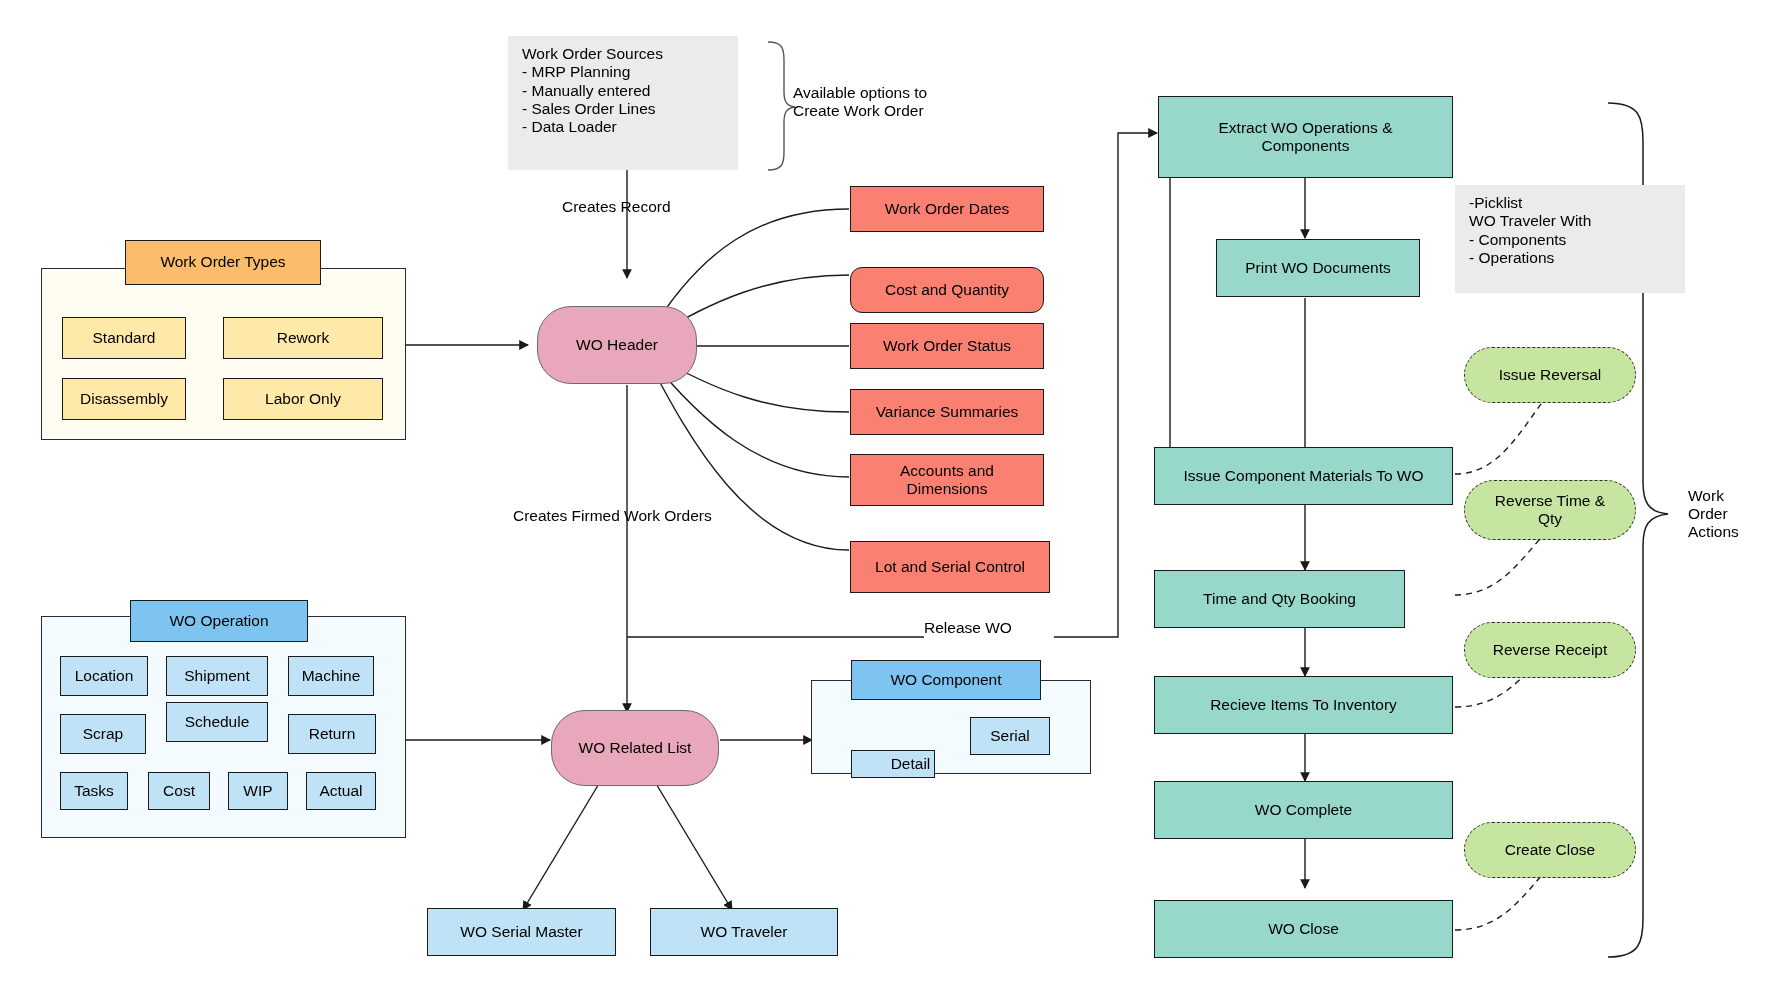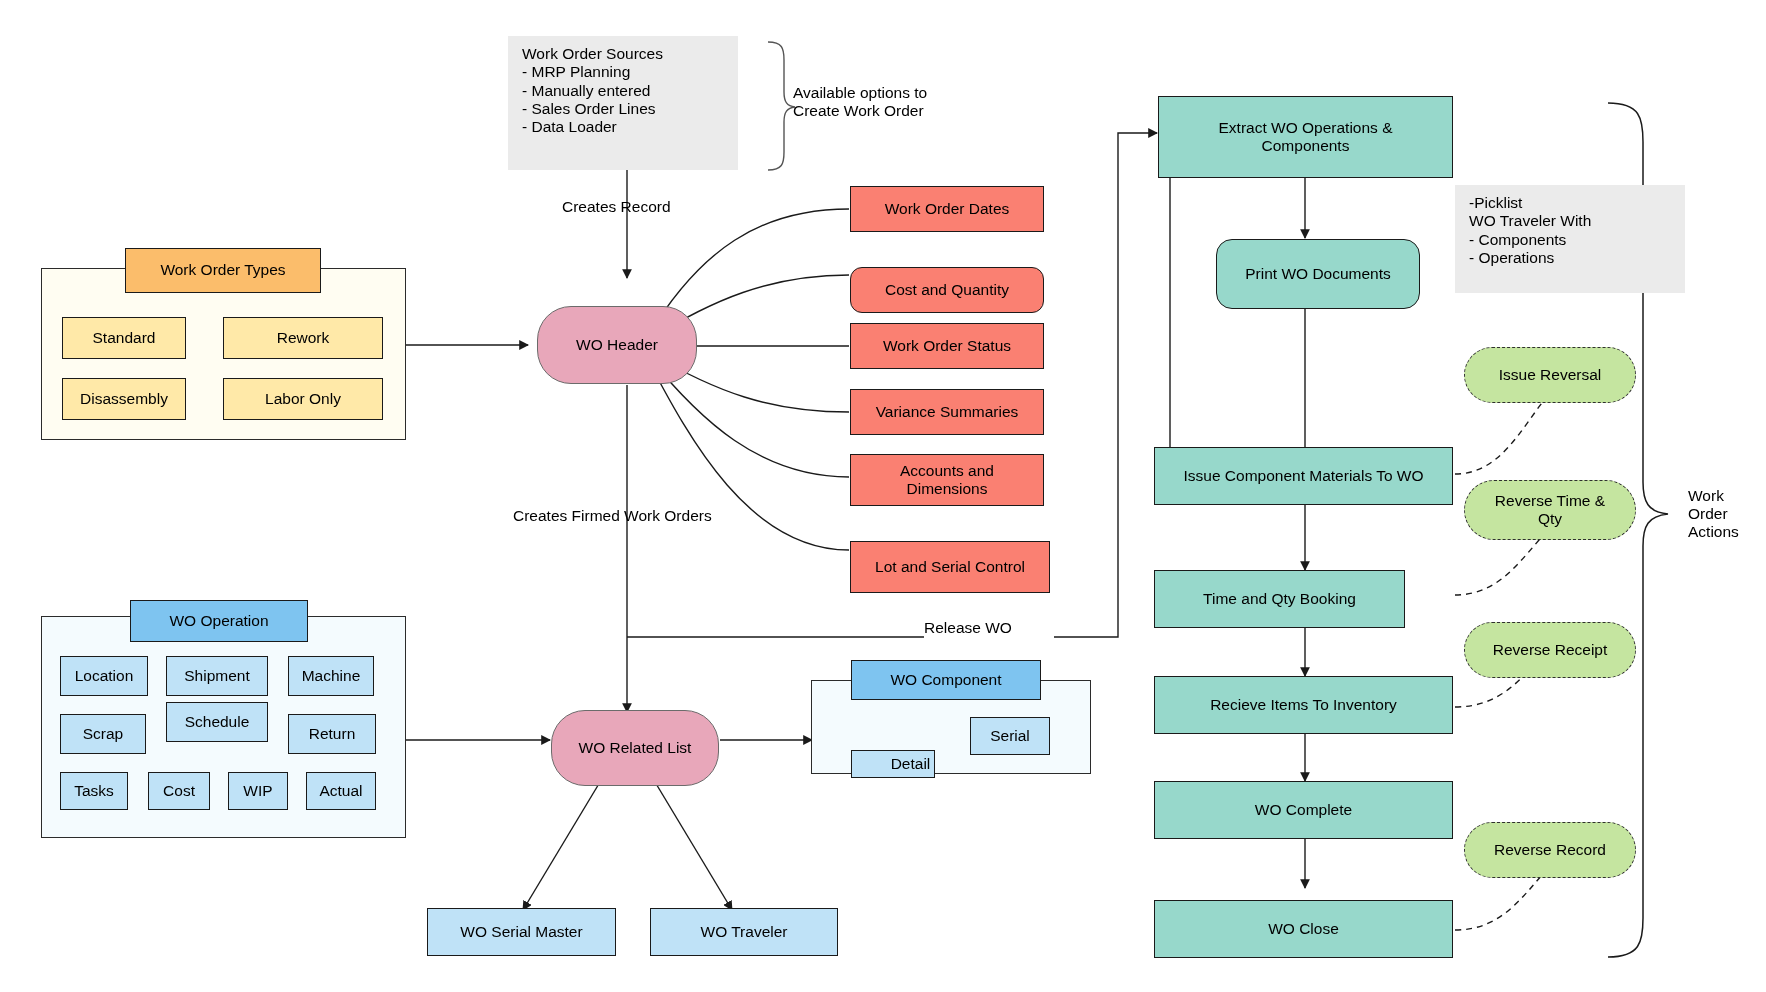--- a/index.html
+++ b/index.html
@@ -157,21 +157,21 @@
   </div>
   <div class="node plain fs15" style="left:793px; top:78px; width:200px; height:48px;">
     <span>Available options to
 Create  Work Order</span>
   </div>
   <div class="node plain fs15" style="left:562px; top:196px; width:170px; height:22px;">
     <span>Creates Record</span>
   </div>
 
   <div class="creamgrp" style="position:absolute; left:41px; top:268px; width:363px; height:170px;"></div>
-  <div class="node rect orange fs15" style="left:125px; top:248px; width:196px; height:45px;">
+  <div class="node rect orange fs15" style="left:125px; top:240px; width:196px; height:45px;">
     <span>Work Order Types</span>
   </div>
   <div class="node rect lightyel fs15" style="left:62px; top:317px; width:124px; height:42px;">
     <span>Standard</span>
   </div>
   <div class="node rect lightyel fs15" style="left:223px; top:317px; width:160px; height:42px;">
     <span>Rework</span>
   </div>
   <div class="node rect lightyel fs15" style="left:62px; top:378px; width:124px; height:42px;">
     <span>Disassembly</span>
@@ -269,21 +269,21 @@
     <span>WO Serial Master</span>
   </div>
   <div class="node rect lightblue fs15" style="left:650px; top:908px; width:188px; height:48px;">
     <span>WO Traveler</span>
   </div>
 
   <div class="node rect teal fs15" style="left:1158px; top:96px; width:295px; height:82px;">
     <span>Extract WO Operations &amp;
 Components</span>
   </div>
-  <div class="node rect teal fs15" style="left:1216px; top:239px; width:204px; height:70px;border-radius:16px;">
+  <div class="node rect teal fs15" style="left:1216px; top:239px; width:204px; height:58px;">
     <span>Print WO Documents</span>
   </div>
   <div class="node rect teal fs15" style="left:1154px; top:447px; width:299px; height:58px;">
     <span>Issue Component Materials To WO</span>
   </div>
   <div class="node rect teal fs15" style="left:1154px; top:570px; width:251px; height:58px;">
     <span>Time and Qty Booking</span>
   </div>
   <div class="node rect teal fs15" style="left:1154px; top:676px; width:299px; height:58px;">
     <span>Recieve Items To Inventory</span>
@@ -306,21 +306,21 @@
     <span>Issue Reversal</span>
   </div>
   <div class="node greenpill fs15" style="left:1464px; top:480px; width:172px; height:60px;">
     <span>Reverse  Time &amp;
 Qty</span>
   </div>
   <div class="node greenpill fs15" style="left:1464px; top:622px; width:172px; height:56px;">
     <span>Reverse Receipt</span>
   </div>
   <div class="node greenpill fs15" style="left:1464px; top:822px; width:172px; height:56px;">
-    <span>Reverse Record</span>
+    <span>Create Close</span>
   </div>
 
   <div class="node plain fs15" style="left:1688px; top:482px; width:78px; height:64px;">
     <span>Work
 Order
 Actions</span>
   </div>
 
 </div>
 

